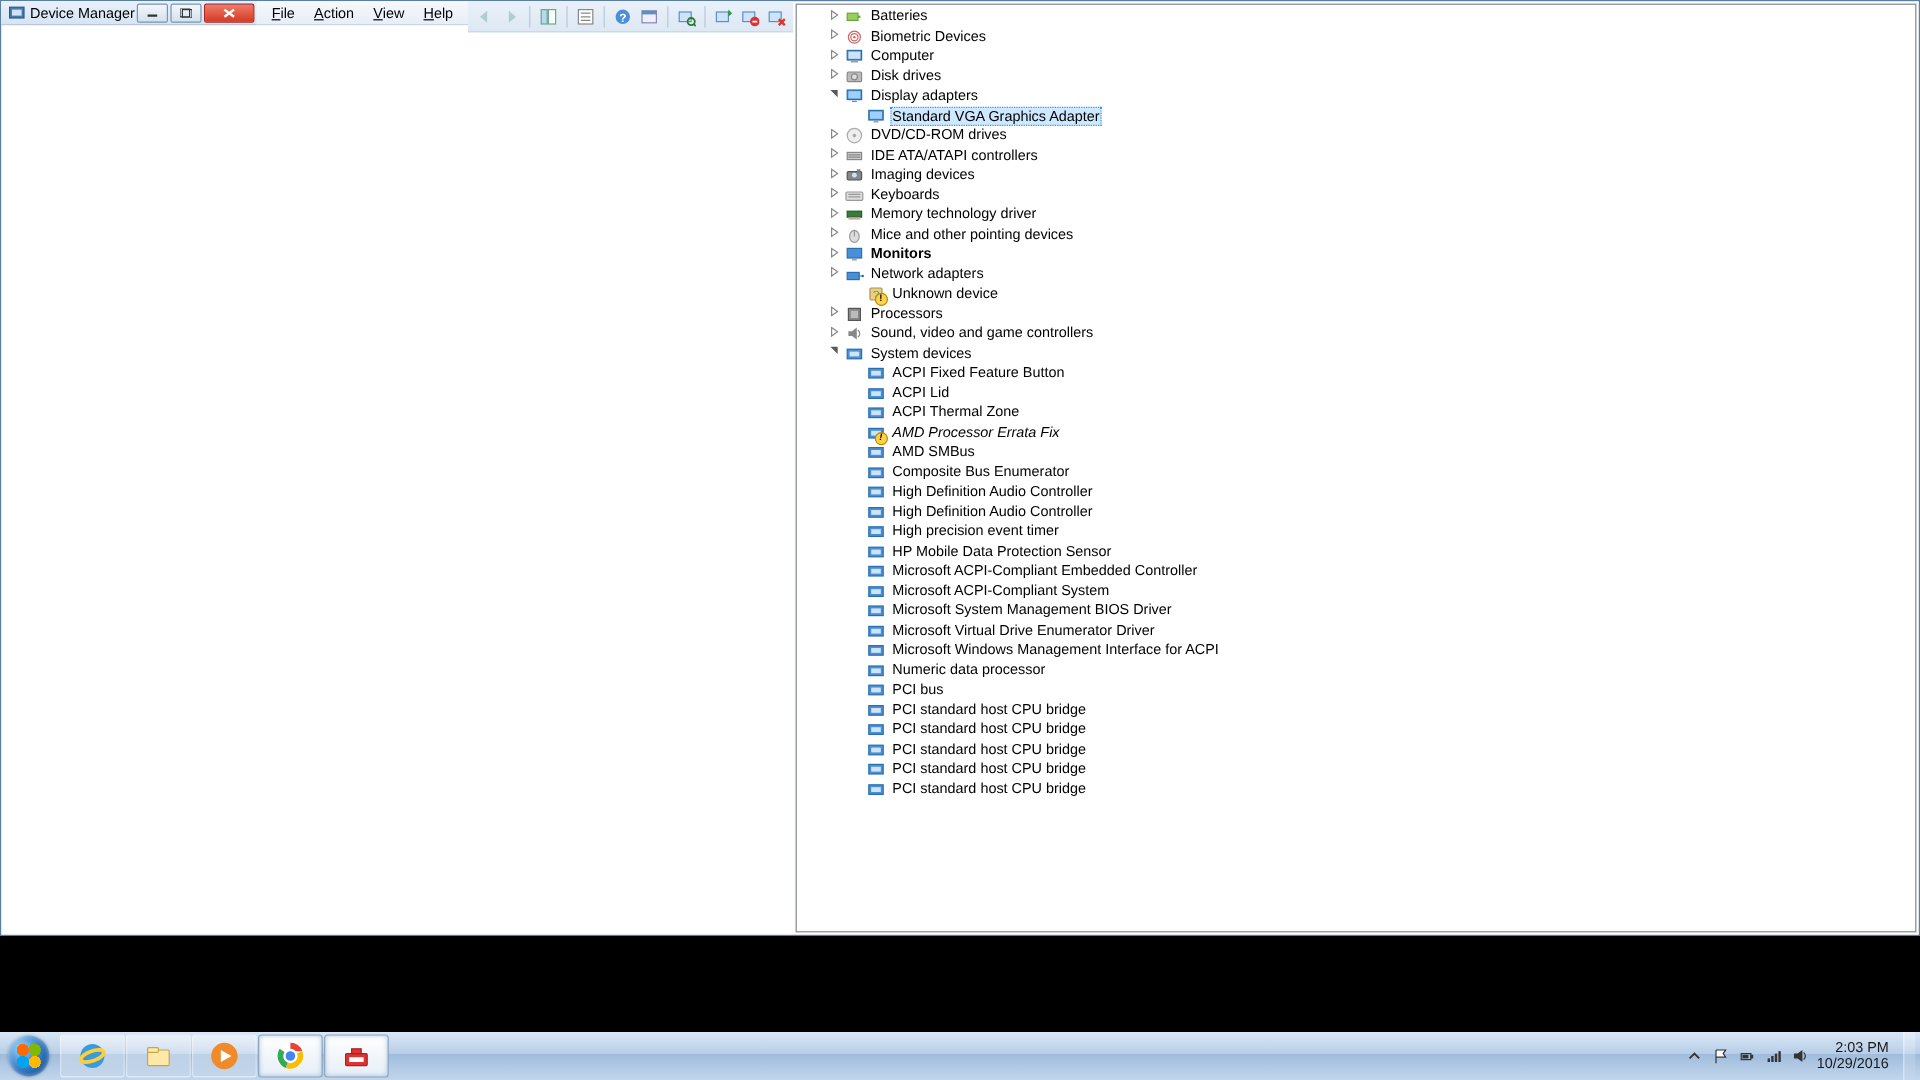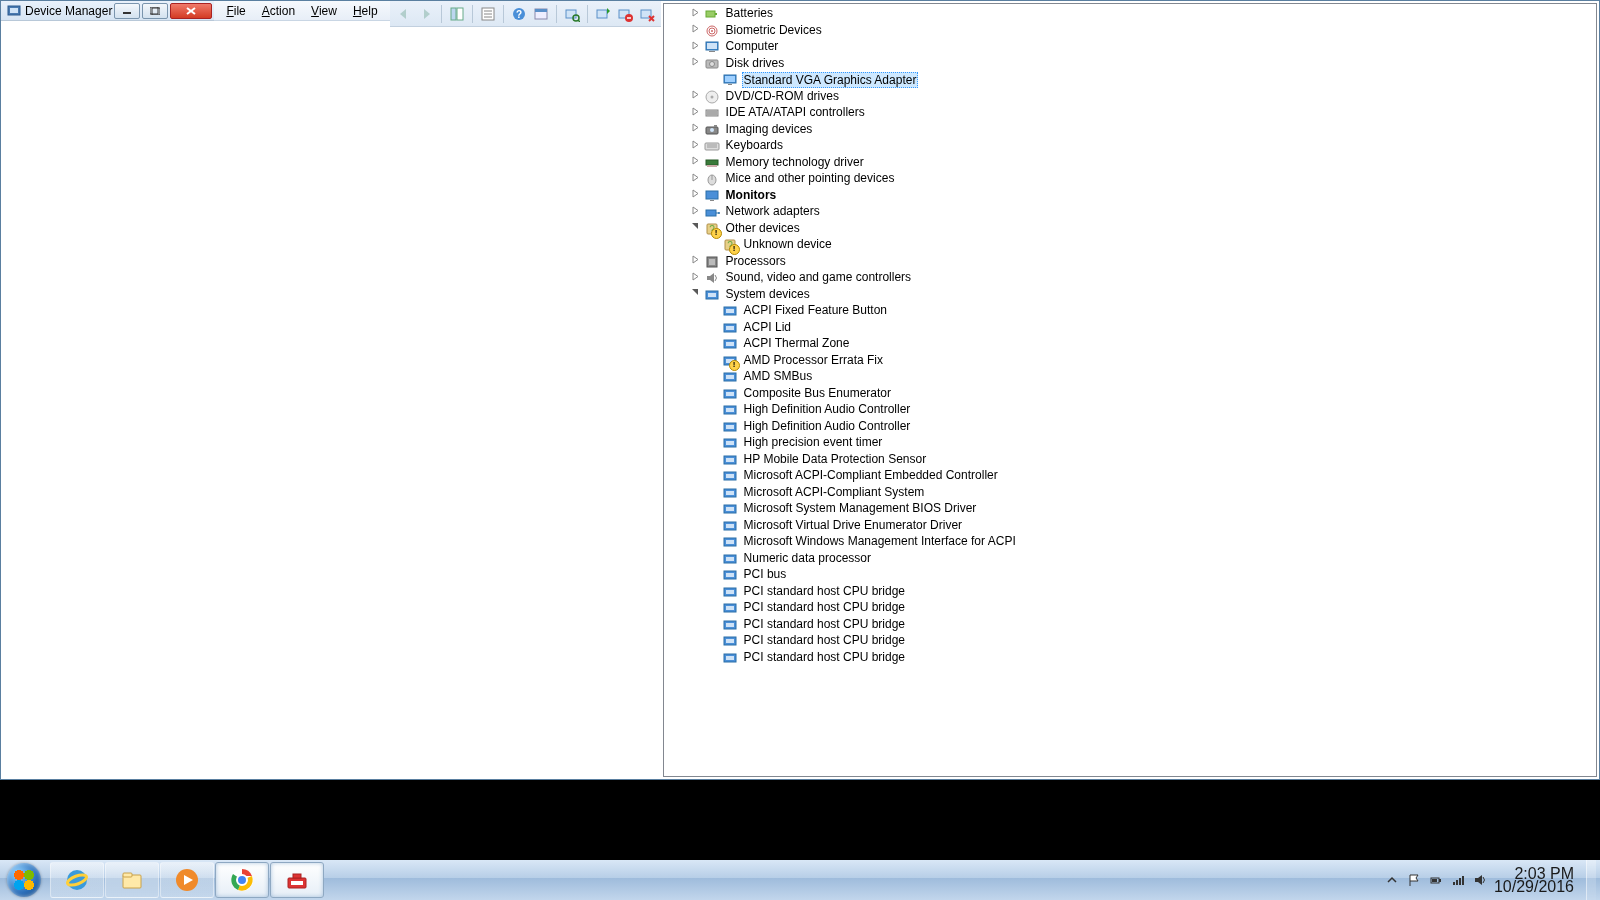--- a/index.html
+++ b/index.html
@@ -41,21 +41,21 @@
   .orb::after{content:""; position:absolute; inset:7px; background:
      radial-gradient(circle at 25% 25%, #ff6a00 0 5px, transparent 5px),
      radial-gradient(circle at 75% 25%, #7fba00 0 5px, transparent 5px),
      radial-gradient(circle at 25% 75%, #00a4ef 0 5px, transparent 5px),
      radial-gradient(circle at 75% 75%, #ffb900 0 5px, transparent 5px);}
   .taskbtns { display:flex; gap:0; margin-left:6px; }
   .taskbtn { width:54px; height:36px; border:1px solid rgba(255,255,255,.4); border-radius:3px; background:linear-gradient(rgba(255,255,255,.5),rgba(255,255,255,.1)); display:flex; align-items:center; justify-content:center; margin-right:1px;}
   .taskbtn.active { background:linear-gradient(#fff,#e6eef7); border-color:#8ea8c2; box-shadow: inset 0 0 4px rgba(120,160,200,.6);}
   .tray { position:absolute; right:4px; top:0; height:40px; display:flex; align-items:center; gap:6px; color:#1a1a1a; font-size:11px;}
   .trayicon { width:16px; height:16px; display:flex; align-items:center; justify-content:center; }
-  .clock { text-align:right; line-height:13px; font-size:16px; color:#1a1a1a; padding-right:2px; }
+  .clock { text-align:right; line-height:13px; font-size:12px; color:#1a1a1a; padding-right:2px; }
   .showdesk { width:10px; height:40px; border-left:1px solid rgba(255,255,255,.5); margin-left:4px; background:linear-gradient(rgba(255,255,255,.3),rgba(255,255,255,.05));}
 
   
   .tree::-webkit-scrollbar { width:17px; }
   .tree::-webkit-scrollbar-track { background:#f0f0f0; border-left:1px solid #e2e2e2;}
   .tree::-webkit-scrollbar-thumb { background:#cdcdcd; border:1px solid #a9a9a9; border-radius:2px;}
   .tree::-webkit-scrollbar-button { height:17px; background:#e8e8e8; border:1px solid #bdbdbd; }
 </style>
 </head>
 <body>
@@ -221,29 +221,44 @@
             </svg>
           </span>
           <span class="icon">
             <svg width="16" height="16">
               <rect x="2" y="4" width="12" height="8" rx="1" fill="#bbb" stroke="#888"></rect>
               <circle cx="8" cy="8" r="2.5" fill="#ddd" stroke="#888"></circle>
             </svg>
           </span>
           <span class="label">Disk drives</span>
         </div>
-        <div class="node selected" style="padding-left: 44px;">
-          <span class="expander"></span>
+        <div class="node" style="padding-left: 26px;">
+          <span class="expander">
+            <svg width="9" height="9">
+              <path d="M1 1 L7 1 L1 7 Z" fill="#595959" transform="rotate(90 4 4)"></path>
+            </svg>
+          </span>
           <span class="icon">
             <svg width="16" height="16">
               <rect x="2" y="3" width="12" height="8" fill="#4a8fd8" stroke="#2a6fa8"></rect>
               <rect x="3" y="4" width="10" height="6" fill="#9fd0ff"></rect>
               <rect x="6" y="12" width="4" height="1" fill="#888"></rect>
             </svg>
           </span>
+          <span class="label">Display adapters</span>
+        </div>
+        <div class="node selected" style="padding-left: 44px;">
+          <span class="expander"></span>
+          <span class="icon">
+            <svg width="16" height="16">
+              <rect x="2" y="3" width="12" height="8" fill="#4a8fd8" stroke="#2a6fa8"></rect>
+              <rect x="3" y="4" width="10" height="6" fill="#9fd0ff"></rect>
+              <rect x="6" y="12" width="4" height="1" fill="#888"></rect>
+            </svg>
+          </span>
           <span class="label">Standard VGA Graphics Adapter</span>
         </div>
         <div class="node" style="padding-left: 26px;">
           <span class="expander">
             <svg width="9" height="9">
               <path d="M2 1 L7 4.5 L2 8 Z" fill="none" stroke="#888"></path>
             </svg>
           </span>
           <span class="icon">
             <svg width="16" height="16">
@@ -348,42 +363,28 @@
           </span>
           <span class="icon">
             <svg width="16" height="16">
               <rect x="2" y="6" width="10" height="6" fill="#4a8fd8" stroke="#2a6fa8"></rect>
               <line x1="12" y1="9" x2="15" y2="9" stroke="#2a6fa8"></line>
               <circle cx="15" cy="9" r="1" fill="#2a6fa8"></circle>
             </svg>
           </span>
           <span class="label">Network adapters</span>
         </div>
-        <div class="node" style="padding-left: 26px;">
-          <span class="expander">
-            <svg width="9" height="9">
-              <path d="M1 1 L7 1 L1 7 Z" fill="#595959" transform="rotate(90 4 4)"></path>
-            </svg>
-          </span>
+        <div class="node" style="padding-left: 44px;">
+          <span class="expander"></span>
           <span class="icon warn">
             <svg width="16" height="16">
               <rect x="3" y="3" width="10" height="10" rx="1" fill="#e8d088" stroke="#b0904a"></rect>
               <text x="8" y="12" font-size="10" text-anchor="middle" fill="#6a4">?</text>
             </svg>
           </span>
-          <span class="label">Other devices</span>
-        </div>
-        <div class="node" style="padding-left: 44px;">
-          <span class="expander"></span>
-          <span class="icon warn">
-            <svg width="16" height="16">
-              <rect x="3" y="3" width="10" height="10" rx="1" fill="#e8d088" stroke="#b0904a"></rect>
-              <text x="8" y="12" font-size="10" text-anchor="middle" fill="#6a4">?</text>
-            </svg>
-          </span>
           <span class="label">Unknown device</span>
         </div>
         <div class="node" style="padding-left: 26px;">
           <span class="expander">
             <svg width="9" height="9">
               <path d="M2 1 L7 4.5 L2 8 Z" fill="none" stroke="#888"></path>
             </svg>
           </span>
           <span class="icon">
             <svg width="16" height="16">
@@ -444,21 +445,21 @@
         <div class="node" style="padding-left: 44px;">
           <span class="expander"></span>
           <span class="icon">
             <svg width="16" height="16">
               <rect x="2" y="4" width="12" height="8" fill="#4a8fd8" stroke="#2a6fa8"></rect>
               <rect x="4" y="6" width="8" height="4" fill="#cfe3f7"></rect>
             </svg>
           </span>
           <span class="label">ACPI Thermal Zone</span>
         </div>
-        <div class="node" style="padding-left: 44px;">
+        <div class="node" style="padding-left: 44px; font-style: italic;">
           <span class="expander"></span>
           <span class="icon warn">
             <svg width="16" height="16">
               <rect x="2" y="4" width="12" height="8" fill="#4a8fd8" stroke="#2a6fa8"></rect>
               <rect x="4" y="6" width="8" height="4" fill="#cfe3f7"></rect>
             </svg>
           </span>
           <span class="label">AMD Processor Errata Fix</span>
         </div>
         <div class="node" style="padding-left: 44px;">

